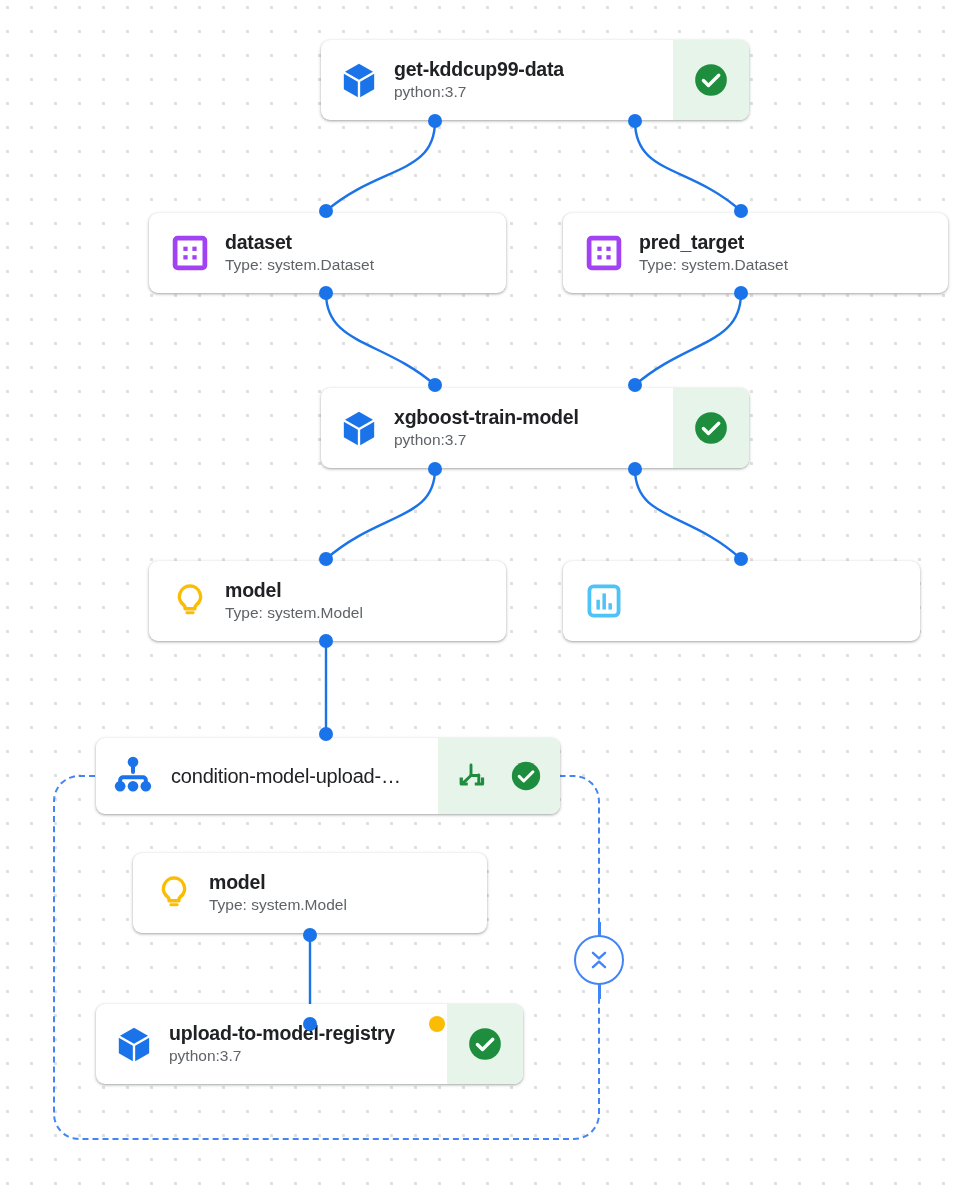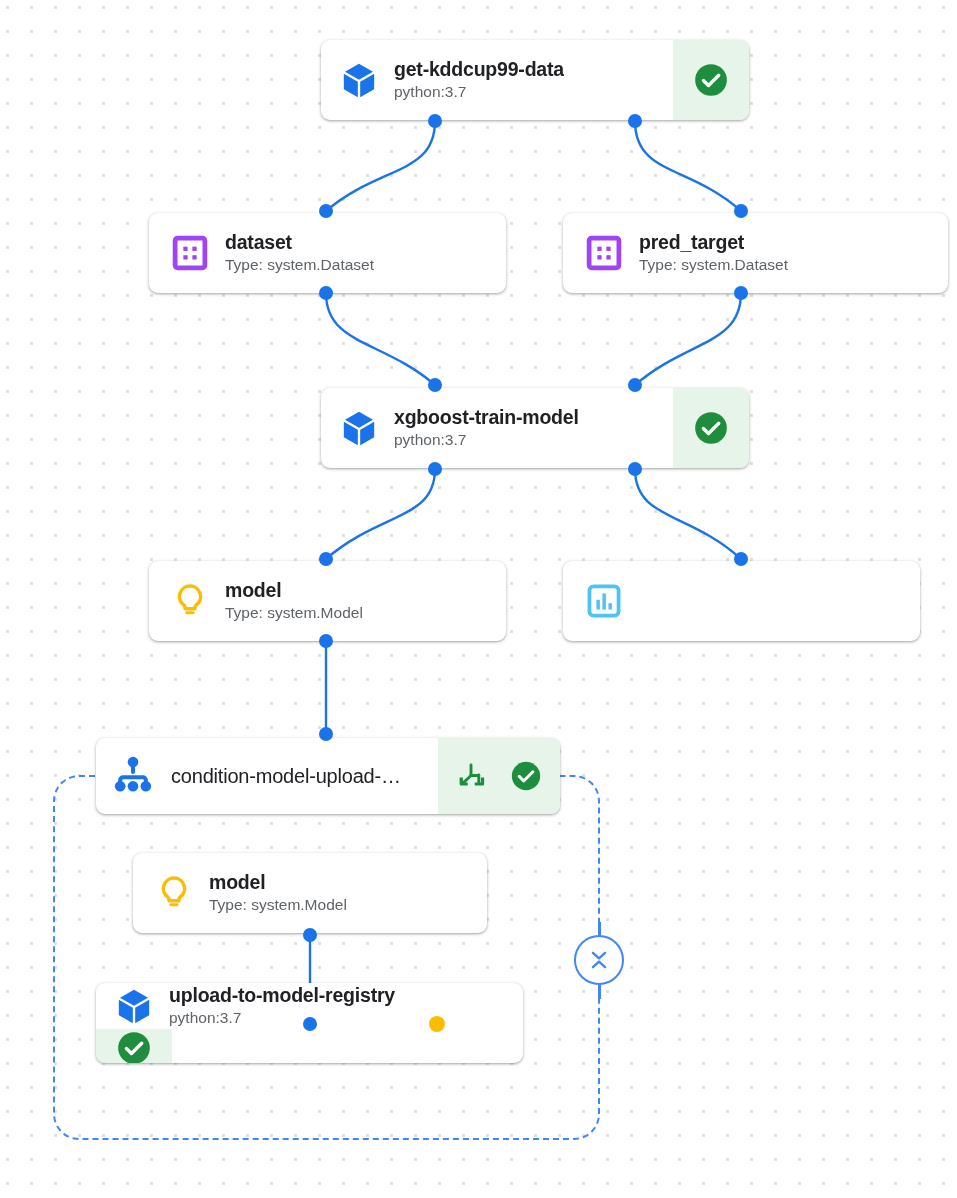--- a/index.html
+++ b/index.html
@@ -341,21 +341,21 @@
         </svg>
       </div>
       <div class="txt">
         <div class="title">model</div>
         <div class="sub">Type: system.Model</div>
       </div>
     </div>
   </div>
   <div class="port" style="left:310px; top:935px;"></div>
 
-  <div class="node" style="left:96px; top:983px; width:427px; height:80px;flex-direction:column;">
+  <div class="node" style="left:96px; top:1004px; width:427px; height:80px;">
     <div class="body">
       <div class="ico">
         <svg width="40" height="40" viewBox="0 0 24 24" aria-hidden="true">
           <path d="M12 2.2 20.4 7 12 11.8 3.6 7z" fill="#1a73e8"></path>
           <path d="M2.9 8.2 11.3 13v9.3L2.9 17.5z" fill="#1a73e8"></path>
           <path d="M12.7 13 21.1 8.2v9.3L12.7 22.3z" fill="#1a73e8"></path>
         </svg>
       </div>
       <div class="txt">
         <div class="title">upload-to-model-registry</div>

